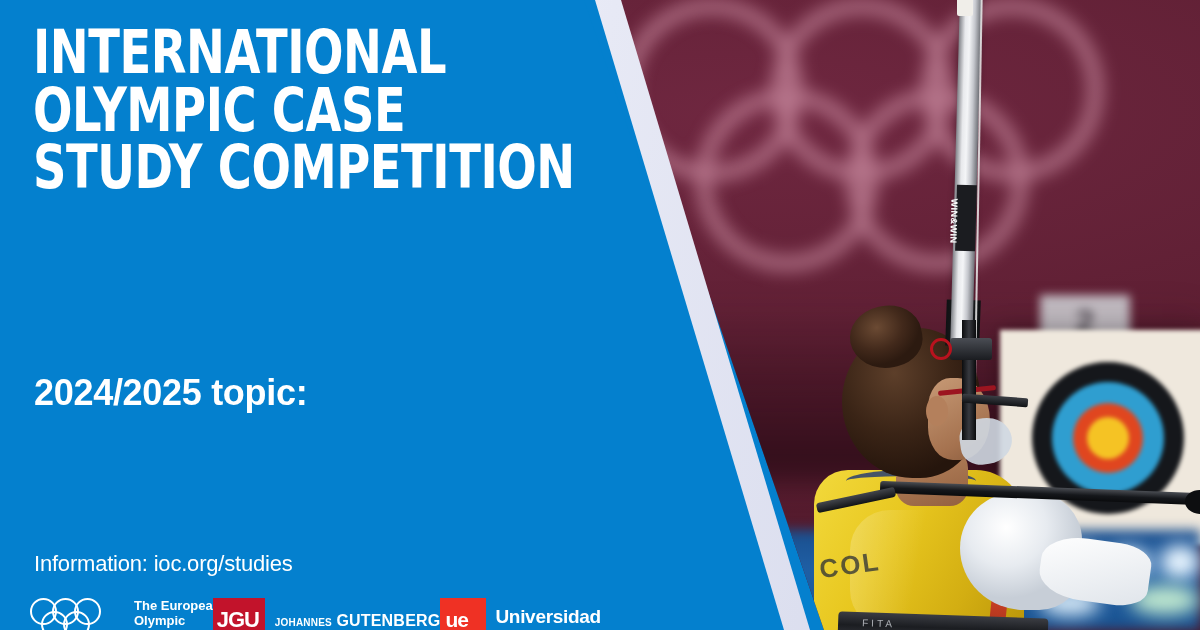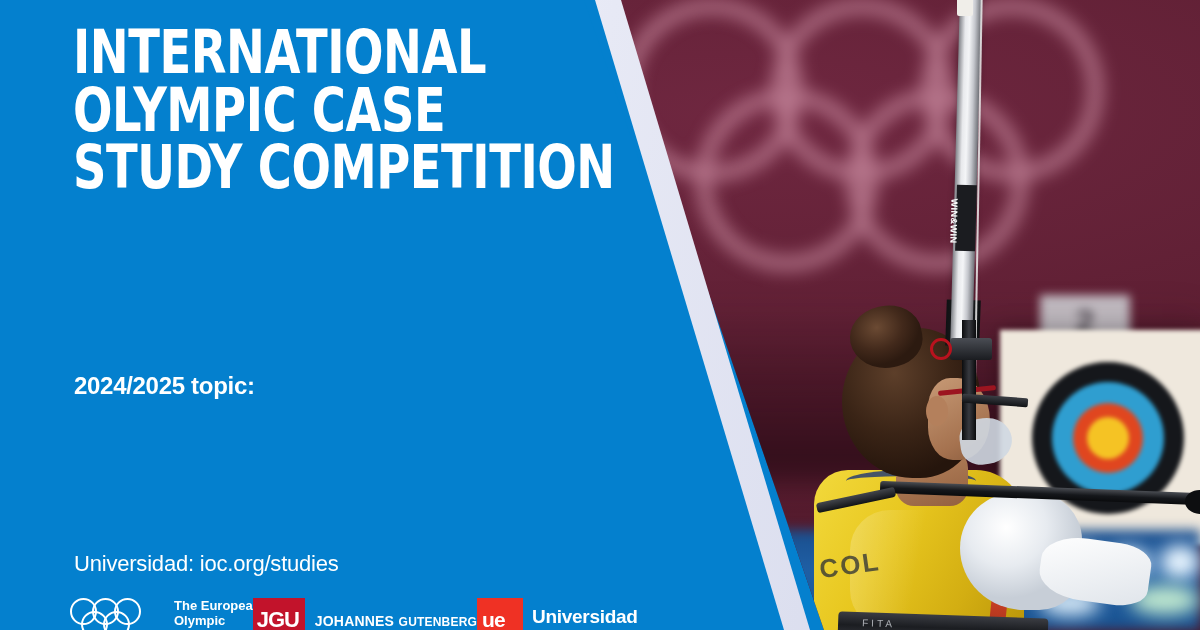--- a/index.html
+++ b/index.html
@@ -249,21 +249,21 @@
     pointer-events:none;
   }
 
   
   #blue-panel {
     position:absolute; top:0; left:0; width:1200px; height:630px;
     clip-path: polygon(0 0, 584px 0, 800px 630px, 0 630px);
     background:#0480ce;
   }
 
-  #content { position:absolute; top:0; left:0; width:600px; height:630px;margin-left:40px; }
+  #content { position:absolute; top:0; left:0; width:600px; height:630px; }
 
   #headline {
     position:absolute; left:33px; top:24px; width:540px;
     color:#ffffff;
     font-family:"Liberation Sans Narrow","DejaVu Sans Condensed","Liberation Sans",sans-serif;
     font-weight:bold;
     font-size:60px;
     line-height:0.96;
     letter-spacing:-0.5px;
     transform:scaleX(0.86);
@@ -273,21 +273,21 @@
   #headline .hl { display:block; white-space:nowrap; }
 
   #subtitle {
     position:absolute; left:34px; top:263px;
     color:#ffffff; font-size:29px; font-weight:normal; letter-spacing:-0.2px;
   }
 
   #topic { position:absolute; left:34px; top:372px; width:560px; }
   #topic .tline {
     display:block; color:#ffffff; font-weight:bold;
-    font-size:24px; line-height:1.17; letter-spacing:-0.3px; white-space:nowrap;
+    font-size:36px; line-height:1.17; letter-spacing:-0.3px; white-space:nowrap;
   }
 
   #info {
     position:absolute; left:34px; top:551px;
     color:#ffffff; font-size:22px; letter-spacing:-0.2px;
   }
 
   
   #logo-row {
     position:absolute; left:30px; top:598px; width:560px; height:40px;
@@ -317,22 +317,22 @@
   #jgu-mark {
     width:52px; height:42px; background:#c2132b; position:relative; flex:0 0 auto;
   }
   #jgu-mark span {
     position:absolute; left:4px; top:9px; color:#ffffff; font-weight:bold;
     font-size:22px; letter-spacing:-1px;
   }
   #jgu-text {
     margin-left:10px; margin-top:14px; color:#ffffff; white-space:nowrap;
   }
-  #jgu-text .small { font-size:14px; font-weight:bold; letter-spacing:.2px; }
-  #jgu-text .big  { font-size:12px; font-weight:bold; letter-spacing:.2px; }
+  #jgu-text .small { font-size:10px; font-weight:bold; letter-spacing:.2px; }
+  #jgu-text .big  { font-size:16px; font-weight:bold; letter-spacing:.2px; }
 
   
   #logo-ue { width:210px; }
   #ue-mark {
     width:46px; height:40px; background:#ef3124; position:relative; flex:0 0 auto;
   }
   #ue-mark span {
     position:absolute; left:5px; top:10px; color:#ffffff; font-weight:bold;
     font-size:21px; letter-spacing:-1px;
   }
@@ -430,21 +430,21 @@
       <span class="hl">INTERNATIONAL</span>
       <span class="hl">OLYMPIC CASE</span>
       <span class="hl">STUDY COMPETITION</span>
     </div>
 
 
     <div id="topic">
       <span class="tline">2024/2025 topic:</span>
     </div>
 
-    <div id="info">Universidad: ioc.org/studies</div>
+    <div id="info">Information: ioc.org/studies</div>
 
     <div id="logo-row">
 
       <div class="logo" id="logo-osc">
         <div id="osc-rings">
           <div class="or o1"></div>
             <div class="or o2"></div>
             <div class="or o3"></div>
           <div class="or o4"></div>
             <div class="or o5"></div>

